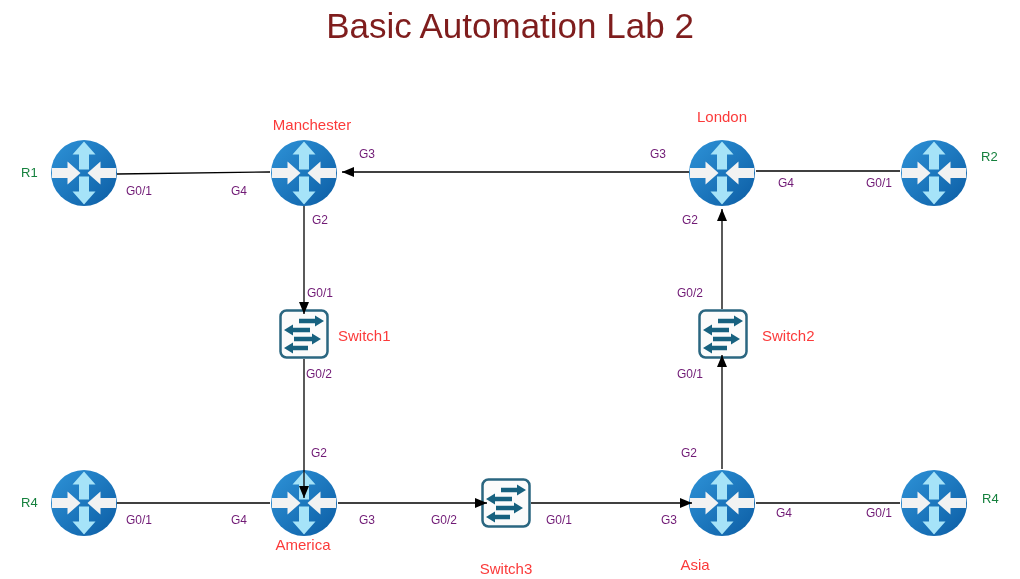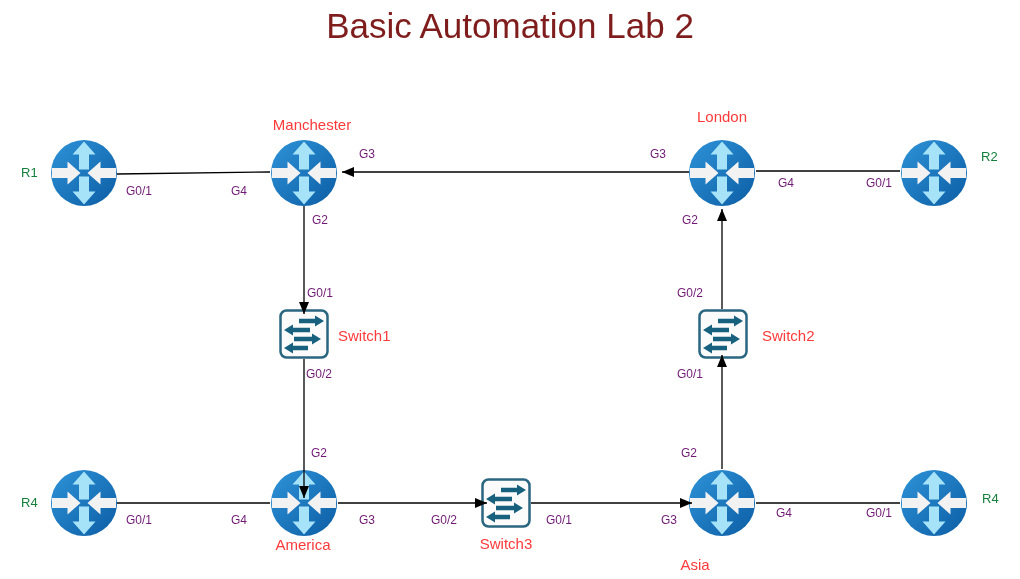--- a/index.html
+++ b/index.html
@@ -126,16 +126,16 @@
   <div class="nn lbl" style="left:21px;top:166px">R1</div>
   <div class="nn lbl" style="left:981px;top:150px">R2</div>
   <div class="nn lbl" style="left:21px;top:496px">R4</div>
   <div class="nn lbl" style="left:982px;top:492px">R4</div>
 
   <div class="nr ctr lbl" style="left:312px;top:116px">Manchester</div>
   <div class="nr ctr lbl" style="left:722px;top:108px">London</div>
   <div class="nr lbl" style="left:338px;top:327px">Switch1</div>
   <div class="nr lbl" style="left:762px;top:327px">Switch2</div>
   <div class="nr ctr lbl" style="left:303px;top:536px">America</div>
-  <div class="nr ctr lbl" style="left:506px;top:535px">Switch3</div>
+  <div class="nr ctr lbl" style="left:506px;top:560px">Switch3</div>
   <div class="nr ctr lbl" style="left:695px;top:556px">Asia</div>
 
 </div>
 
 </body></html>

